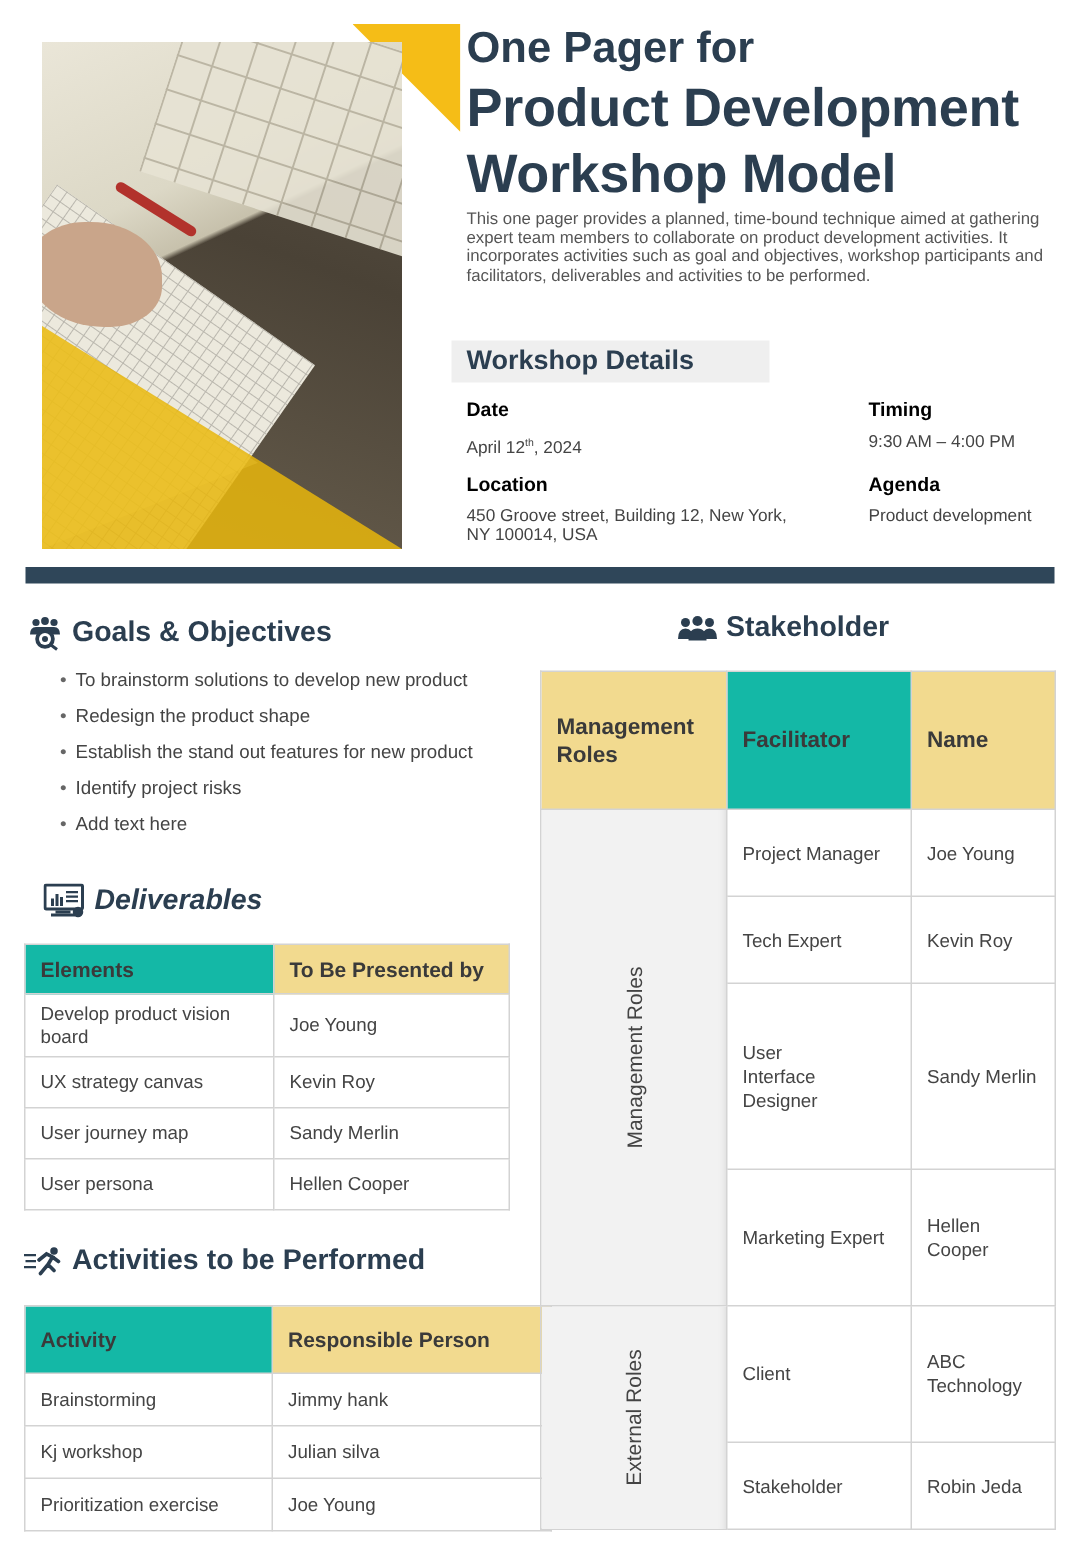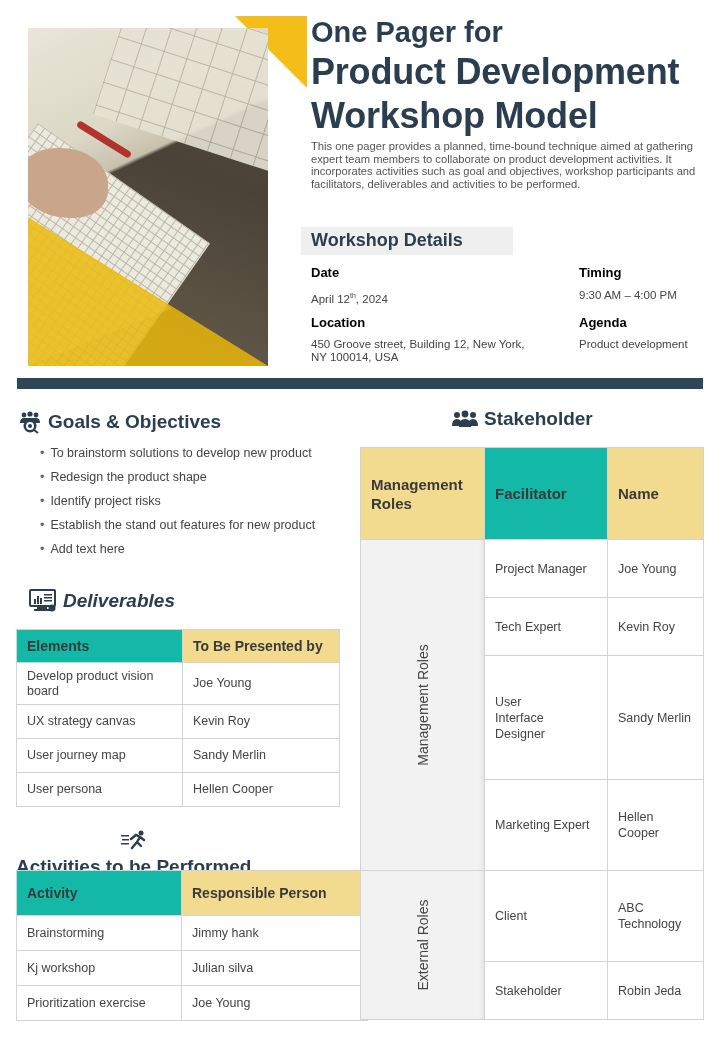--- a/index.html
+++ b/index.html
@@ -140,22 +140,22 @@
         <circle cx="12" cy="16" r="4" fill="#fff"></circle>
         <circle cx="12" cy="16" r="2" fill="#2b3e50"></circle>
       <path d="M16 20 l4 3" stroke="#2b3e50" stroke-width="2"></path>
     </svg>
   </span>
   <span class="label">Goals &amp; Objectives</span>
 </div>
 <ul class="goals">
   <li>To brainstorm solutions to develop new product</li>
   <li>Redesign the product shape</li>
+  <li>Establish the stand out features for new product</li>
   <li>Identify project risks</li>
-  <li>Establish the stand out features for new product</li>
   <li>Add text here</li>
 </ul>
 
 <div class="sec-head" style="left:29px; top:589px;font-style:italic;">
   <span>
     <svg width="28" height="24" viewBox="0 0 28 24">
       <rect x="1" y="1" width="25" height="16" rx="1" fill="none" stroke="#2b3e50" stroke-width="2"></rect>
       <rect x="5" y="10" width="2" height="5" fill="#2b3e50"></rect>
         <rect x="8" y="7" width="2" height="8" fill="#2b3e50"></rect>
         <rect x="11" y="9" width="2" height="6" fill="#2b3e50"></rect>
@@ -191,21 +191,21 @@
     <td>User journey map</td>
         <td>Sandy Merlin</td>
   </tr>
   <tr>
     <td>User persona</td>
         <td>Hellen Cooper</td>
   </tr>
 </tbody>
   </table>
 
-<div class="sec-head" style="left:16px; top:830px;flex-direction:column;">
+<div class="sec-head" style="left:16px; top:830px;">
   <span>
     <svg width="26" height="20" viewBox="0 0 26 20">
       <rect x="0" y="5" width="8" height="1.5" fill="#2b3e50"></rect>
         <rect x="1" y="9" width="7" height="1.5" fill="#2b3e50"></rect>
         <rect x="0" y="13" width="8" height="1.5" fill="#2b3e50"></rect>
       <circle cx="20" cy="3" r="2.5" fill="#2b3e50"></circle>
       <path d="M10 9 l5-4 4 2 -3 5 4 4 M16 12 l-5 6 M19 7 l4 3" stroke="#2b3e50" stroke-width="2.4" fill="none" stroke-linecap="round"></path>
     </svg>
   </span>
   <span class="label">Activities to be Performed</span>

